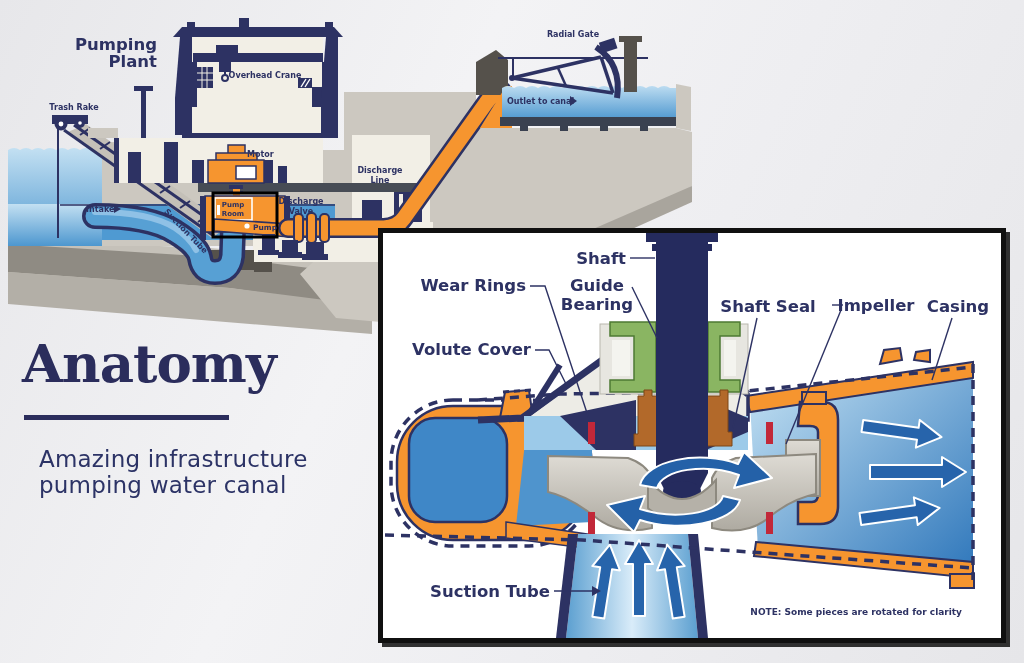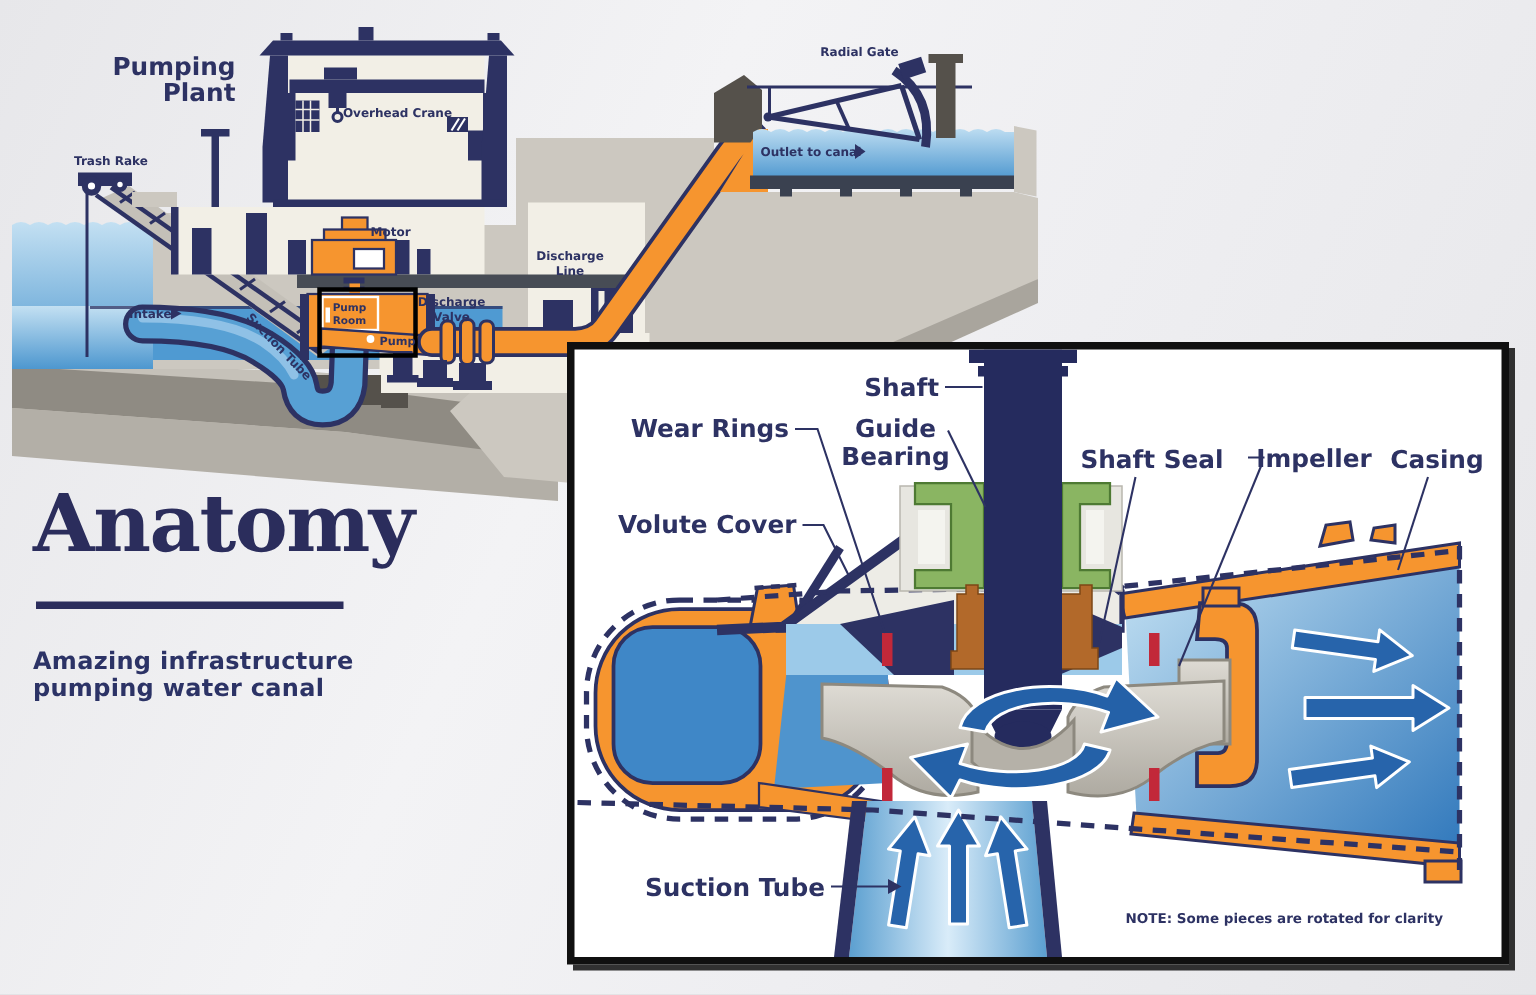--- a/index.html
+++ b/index.html
@@ -4,28 +4,28 @@
 <style>
   html,body{margin:0;padding:0;background:#dfdfe2;}
   .canvas{
     position:relative;width:1024px;height:663px;overflow:hidden;
     background:linear-gradient(115deg,#e7e7ea 0%,#f3f3f5 38%,#eeeef1 62%,#e6e6e9 100%);
     font-family:"DejaVu Sans",sans-serif;
   }
   svg{display:block;}
   svg text{font-family:"DejaVu Sans",sans-serif;}
   .plant-svg{position:absolute;left:0;top:0;}
-  .titleblock{position:absolute;left:22px;top:322px;width:350px;z-index:3;}
+  .titleblock{position:absolute;left:22px;top:336px;width:350px;z-index:3;}
   .titleblock h1{
     margin:0;font-family:"DejaVu Serif",serif;font-weight:700;
     font-size:53px;line-height:1.03;color:#2b2d5c;letter-spacing:-1px;
   }
   .title-divider{width:205px;height:5px;background:#2b2d5c;margin:24px 0 26px 2px;}
   .subtitle{
-    font-size:16px;font-weight:700;color:#2c3366;line-height:1.14;letter-spacing:.2px;
+    font-size:23px;font-weight:400;color:#2c3366;line-height:1.14;letter-spacing:.2px;margin-left:17px;
   }
   .detail-panel{
     position:absolute;left:378px;top:228px;width:618px;height:405px;
     background:#ffffff;border:5px solid #101010;z-index:2;
     box-shadow:4px 4px 0 rgba(15,15,15,.85);
   }
   .lbl{fill:#2d3263;font-weight:bold;}
 </style>
 </head>
 <body>

